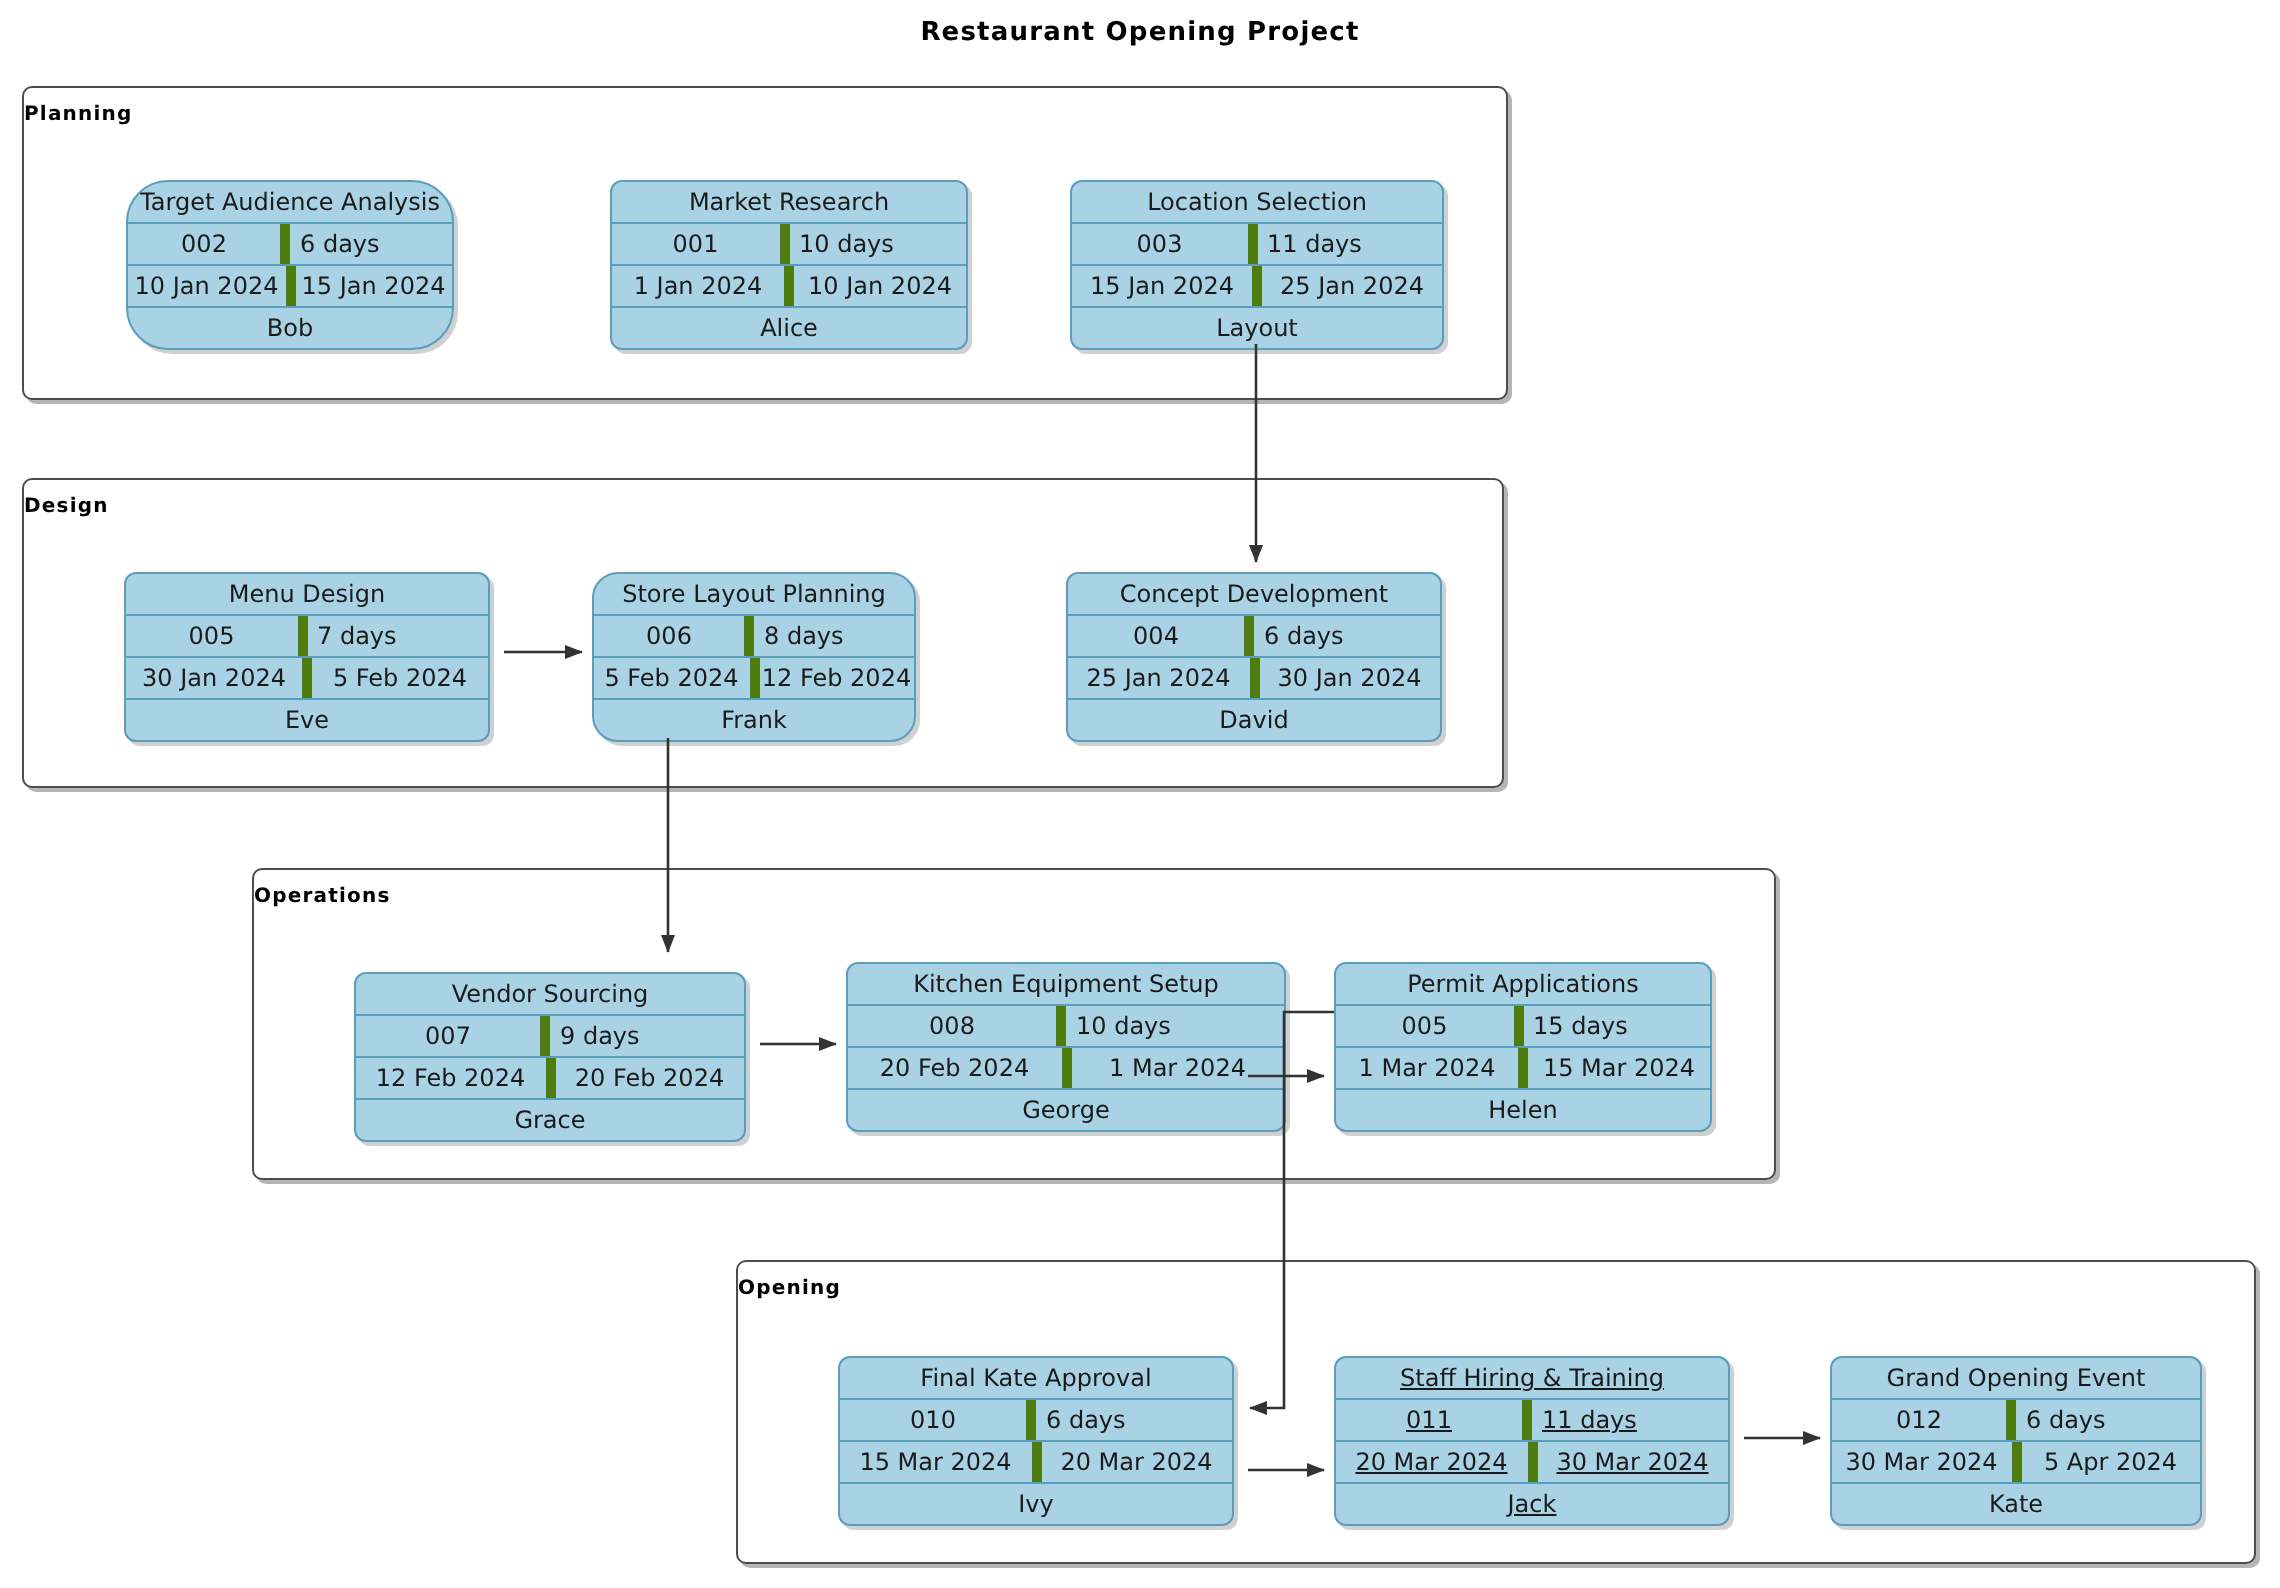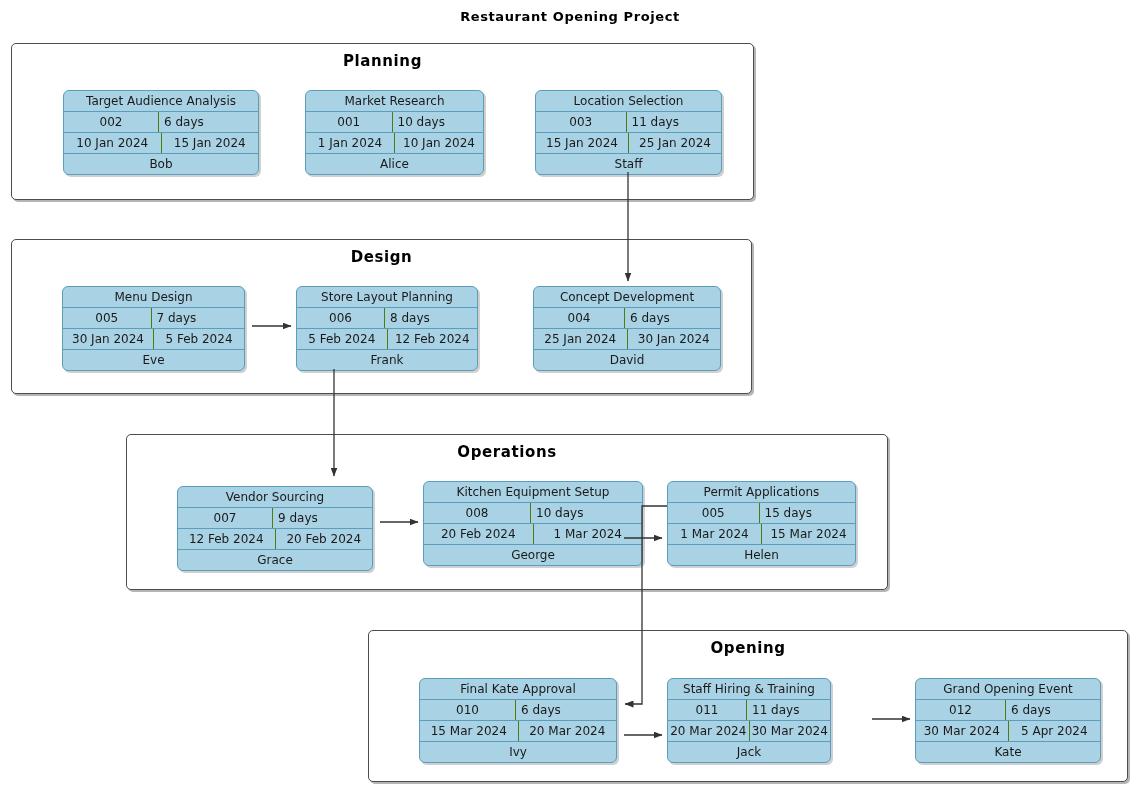--- a/index.html
+++ b/index.html
@@ -43,22 +43,22 @@
     background: #ffffff;
     border: 1.2px solid #4d4d4d;
     border-radius: 5px;
     box-shadow: 2px 2px 0 rgba(120,120,120,0.55);
   }
   .group-title {
     position: absolute;
     left: 0;
     top: 8px;
     width: 100%;
-    text-align: center;
-    font-size: 15px;
+    text-align: left;
+    font-size: 10px;
     font-weight: bold;
     letter-spacing: 0.6px;
     color: #000;
   }
 
   
   .task {
     position: absolute;
     box-sizing: border-box;
     width: 190px;
@@ -82,31 +82,31 @@
     flex: 1 1 50%;
     text-align: center;
     overflow: hidden;
     white-space: nowrap;
   }
   .task .cell.left-pad {
     text-align: left;
     padding-left: 5px;
   }
   .task .row.split .cell + .cell {
-    border-left: 1px solid #4d7c0f;
+    border-left: 5px solid #4d7c0f;
   }
   .task .row.full .cell {
     flex: 1 1 100%;
   }
   .task .name {
     font-size: 12px;
   }
 
   
-  .task.w190 { width: 196px; }
+  .task.w190 { width: 164px; border-radius: 21px; }
 
   
   svg.links {
     position: absolute;
     left: 0; top: 0;
     width: 1140px;
     height: 794px;
     pointer-events: none;
   }
   svg.links path, svg.links line {
@@ -166,21 +166,21 @@
     </div>
     <div class="row split">
       <div class="cell">003</div>
       <div class="cell left-pad">11 days</div>
     </div>
     <div class="row split">
       <div class="cell">15 Jan 2024</div>
       <div class="cell">25 Jan 2024</div>
     </div>
     <div class="row full">
-      <div class="cell">Staff</div>
+      <div class="cell">Layout</div>
     </div>
   </div>
 
   <div class="group" style="left:11px; top:239px; width:741px; height:155px;">
     <div class="group-title">Design</div>
   </div>
 
   <div class="task" style="left:62px; top:286px; width:183px;">
     <div class="row full">
       <div class="cell name">Menu Design</div>
@@ -191,21 +191,21 @@
     </div>
     <div class="row split">
       <div class="cell">30 Jan 2024</div>
       <div class="cell">5 Feb 2024</div>
     </div>
     <div class="row full">
       <div class="cell">Eve</div>
     </div>
   </div>
 
-  <div class="task" style="left:296px; top:286px; width:182px;">
+  <div class="task" style="left:296px; top:286px; width:162px;border-radius:13px;">
     <div class="row full">
       <div class="cell name">Store Layout Planning</div>
     </div>
     <div class="row split">
       <div class="cell">006</div>
       <div class="cell left-pad">8 days</div>
     </div>
     <div class="row split">
       <div class="cell">5 Feb 2024</div>
       <div class="cell">12 Feb 2024</div>
@@ -301,21 +301,21 @@
     </div>
     <div class="row split">
       <div class="cell">15 Mar 2024</div>
       <div class="cell">20 Mar 2024</div>
     </div>
     <div class="row full">
       <div class="cell">Ivy</div>
     </div>
   </div>
 
-  <div class="task" style="left:667px; top:678px; width:164px;">
+  <div class="task" style="left:667px; top:678px; width:198px;text-decoration:underline;">
     <div class="row full">
       <div class="cell name">Staff Hiring &amp; Training</div>
     </div>
     <div class="row split">
       <div class="cell">011</div>
       <div class="cell left-pad">11 days</div>
     </div>
     <div class="row split">
       <div class="cell">20 Mar 2024</div>
       <div class="cell">30 Mar 2024</div>

